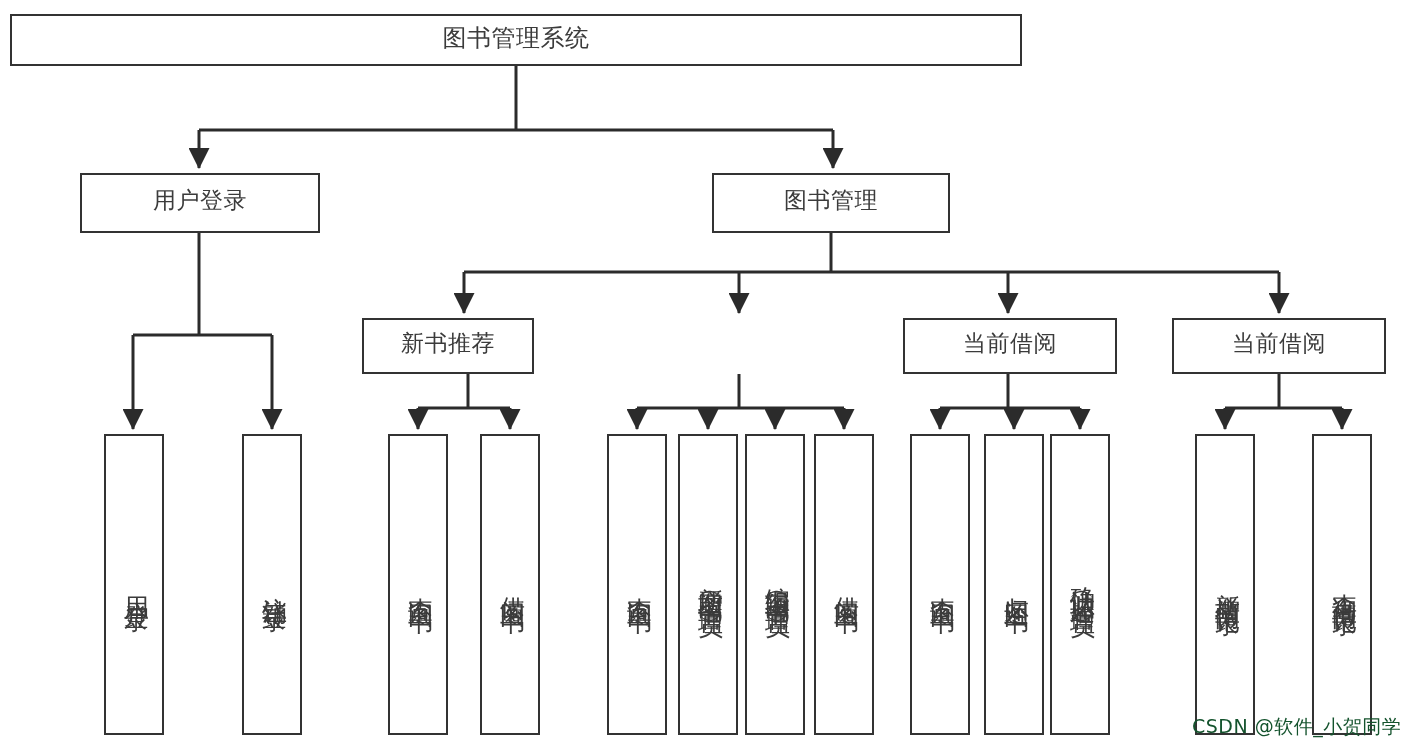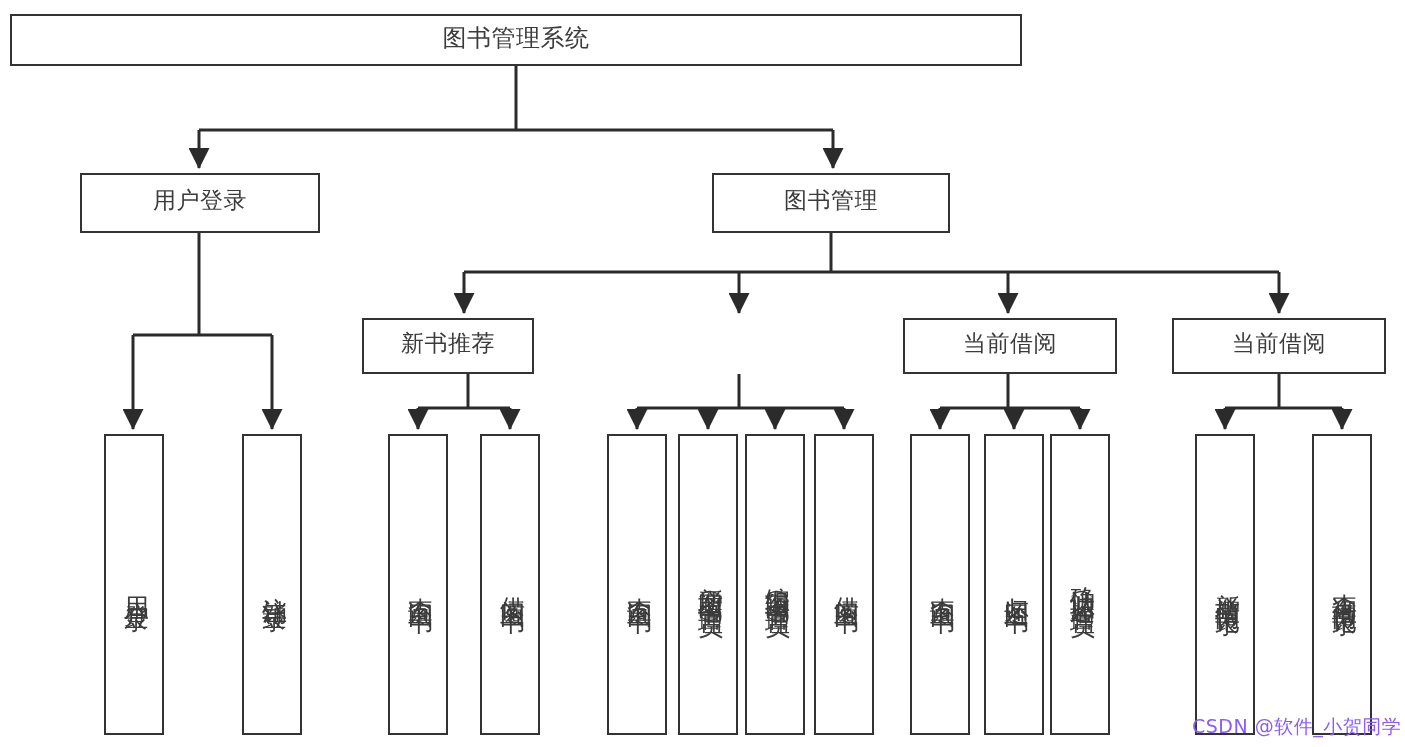--- a/index.html
+++ b/index.html
@@ -56,21 +56,21 @@
   .node.vert .label {
     writing-mode: vertical-rl;
     text-orientation: upright;
     font-size: 25px;
     line-height: 1.12;
     letter-spacing: 4px;
     white-space: nowrap;
   }
   .watermark {
     position: absolute;
-    color: #8b5cf6;
+    color: #14532d;
     font-size: 19px;
     letter-spacing: 0.5px;
     white-space: nowrap;
     user-select: none;
   }
 </style>
 </head>
 <body>
 
 <div id="canvas">

